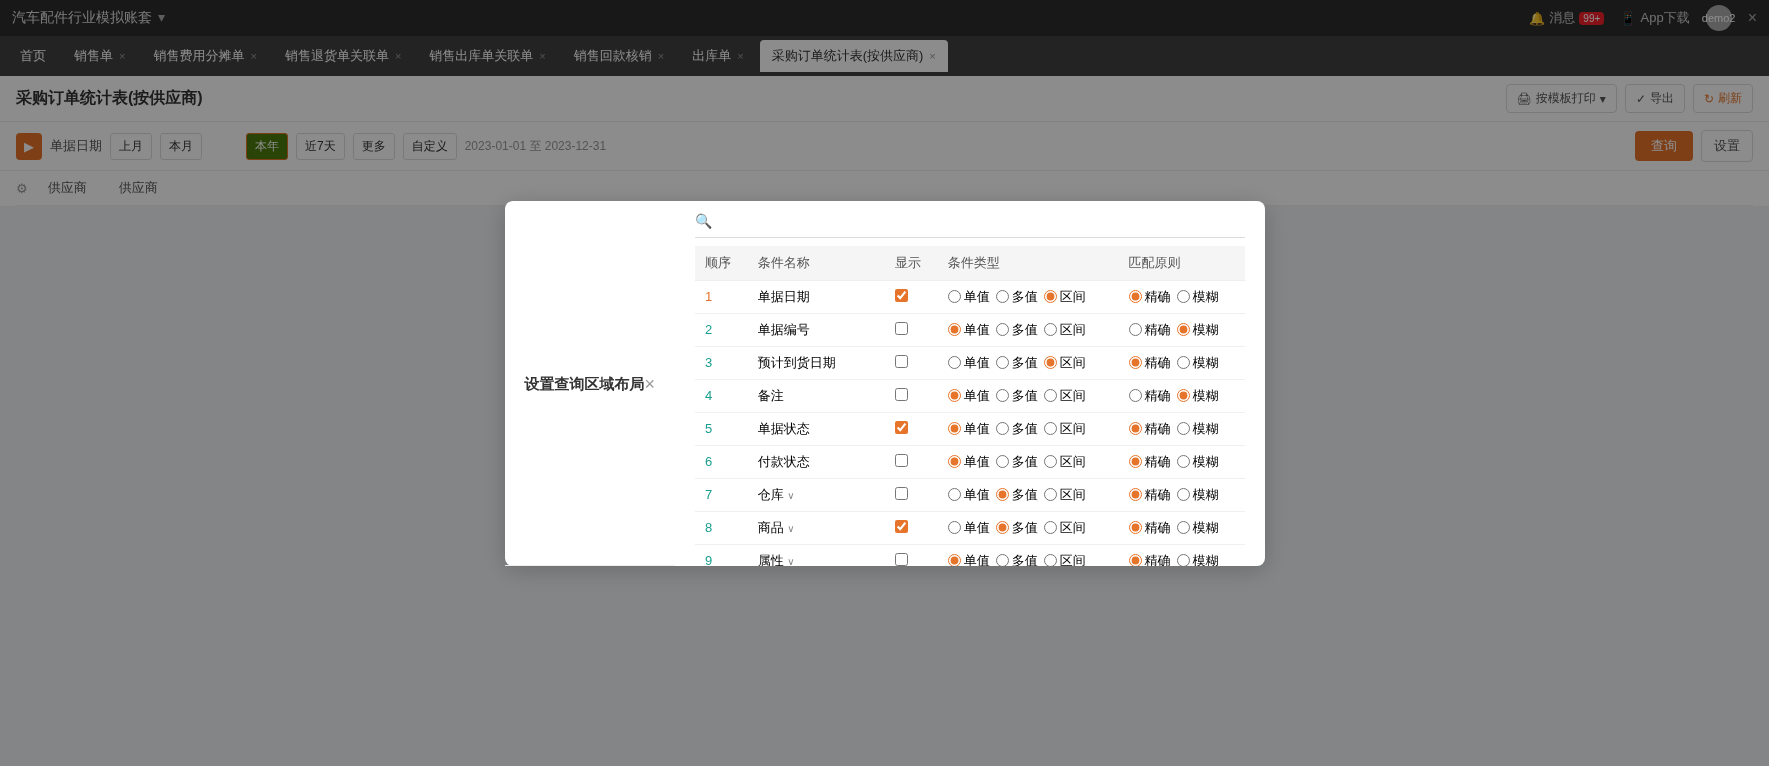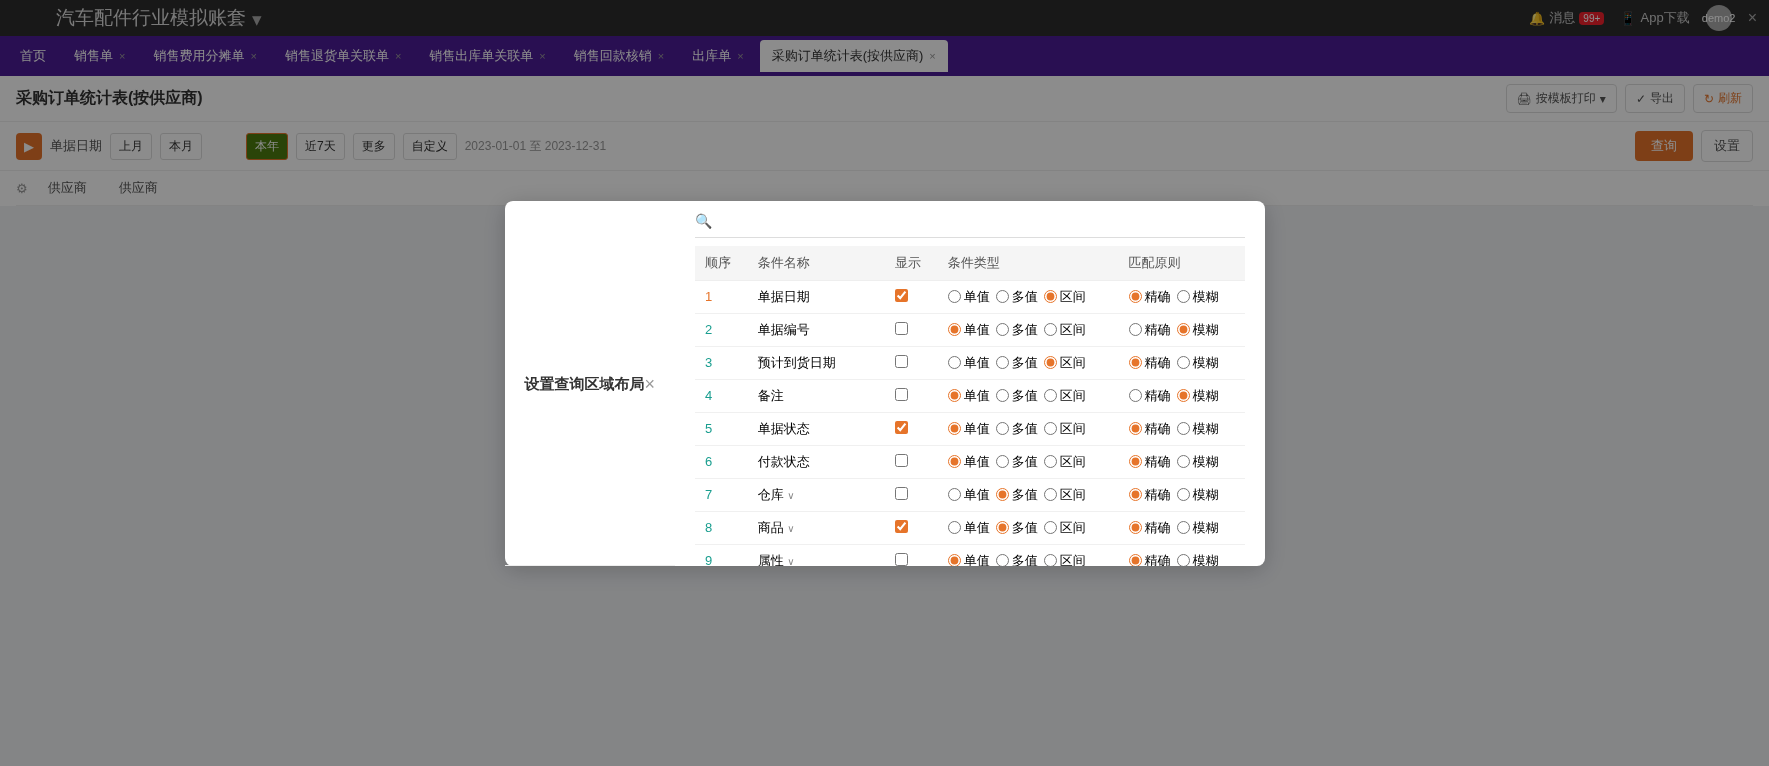--- a/index.html
+++ b/index.html
@@ -8,30 +8,30 @@
     
     .top-bar {
       background: #2d2d2d;
       height: 36px;
       display: flex;
       align-items: center;
       justify-content: space-between;
       padding: 0 12px;
       color: #ccc;
     }
-    .top-bar-left { font-size: 19px; color: #ddd; display: flex; align-items: flex-end; gap: 6px; margin-left: 44px; }
+    .top-bar-left { font-size: 14px; color: #ddd; display: flex; align-items: flex-start; gap: 6px; }
     .top-bar-right { display: flex; align-items: center; gap: 16px; font-size: 13px; }
     .top-bar-right .notif { display: flex; align-items: center; gap: 4px; cursor: pointer; color: #ccc; }
     .badge { background: #f5222d; color: #fff; font-size: 10px; border-radius: 4px; padding: 1px 4px; }
     .avatar { width: 26px; height: 26px; border-radius: 50%; background: #aaa; display: flex; align-items: center; justify-content: center; color: #fff; font-size: 11px; }
     .close-top { color: #aaa; cursor: pointer; font-size: 16px; }
 
     
     .nav-bar {
-      background: #4c1d95;
+      background: #404040;
       height: 40px;
       display: flex;
       align-items: center;
       padding: 0 8px;
       gap: 4px;
     }
     .nav-tab {
       height: 32px;
       padding: 0 12px;
       border-radius: 4px 4px 0 0;

